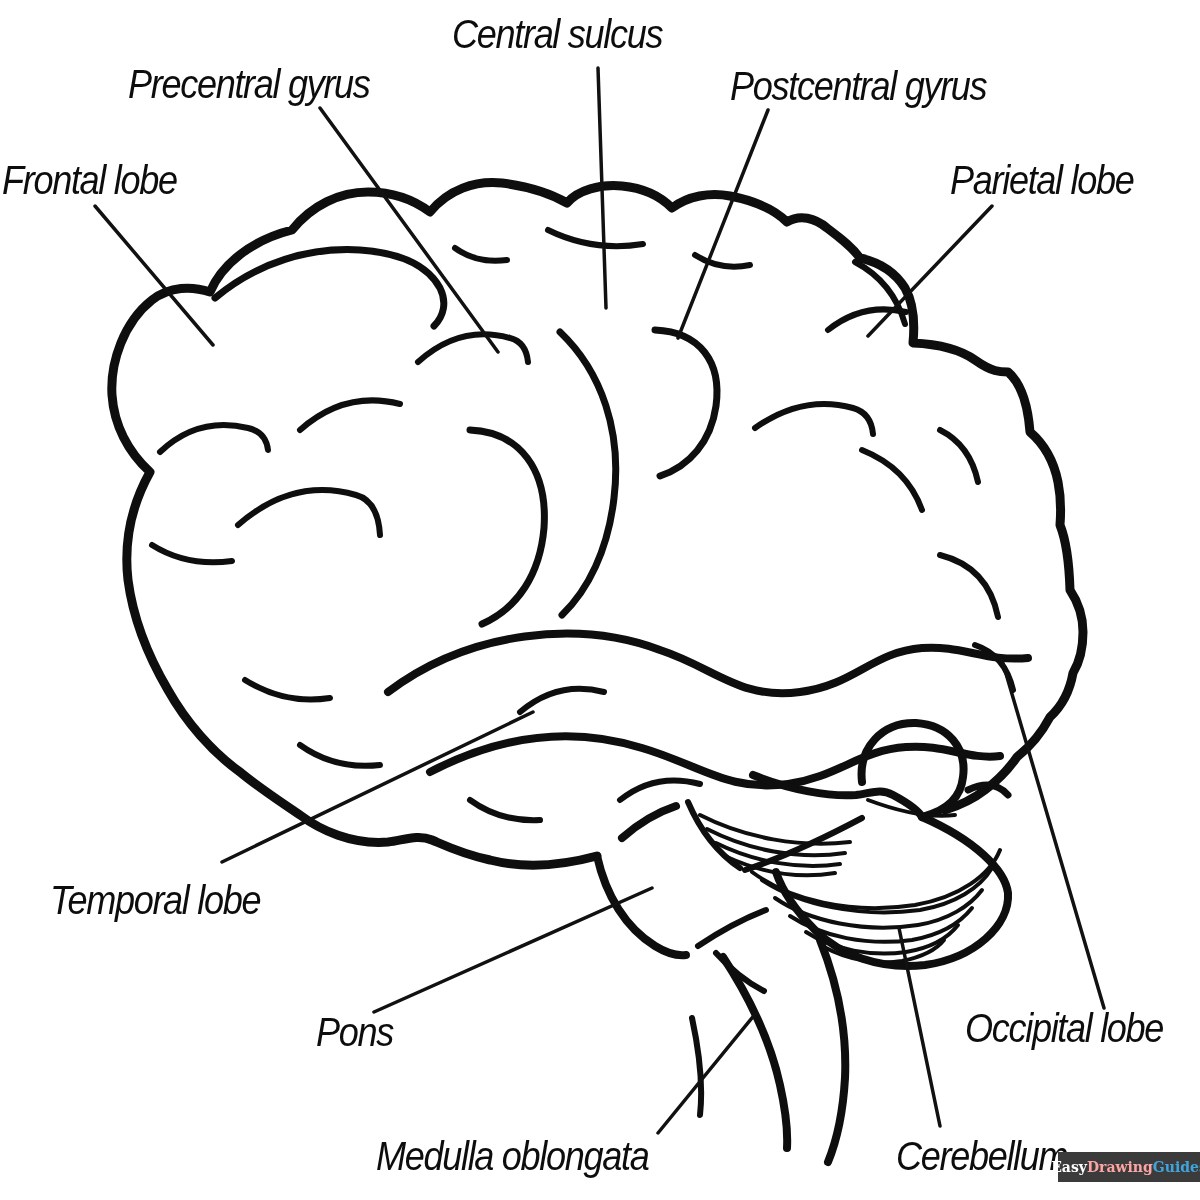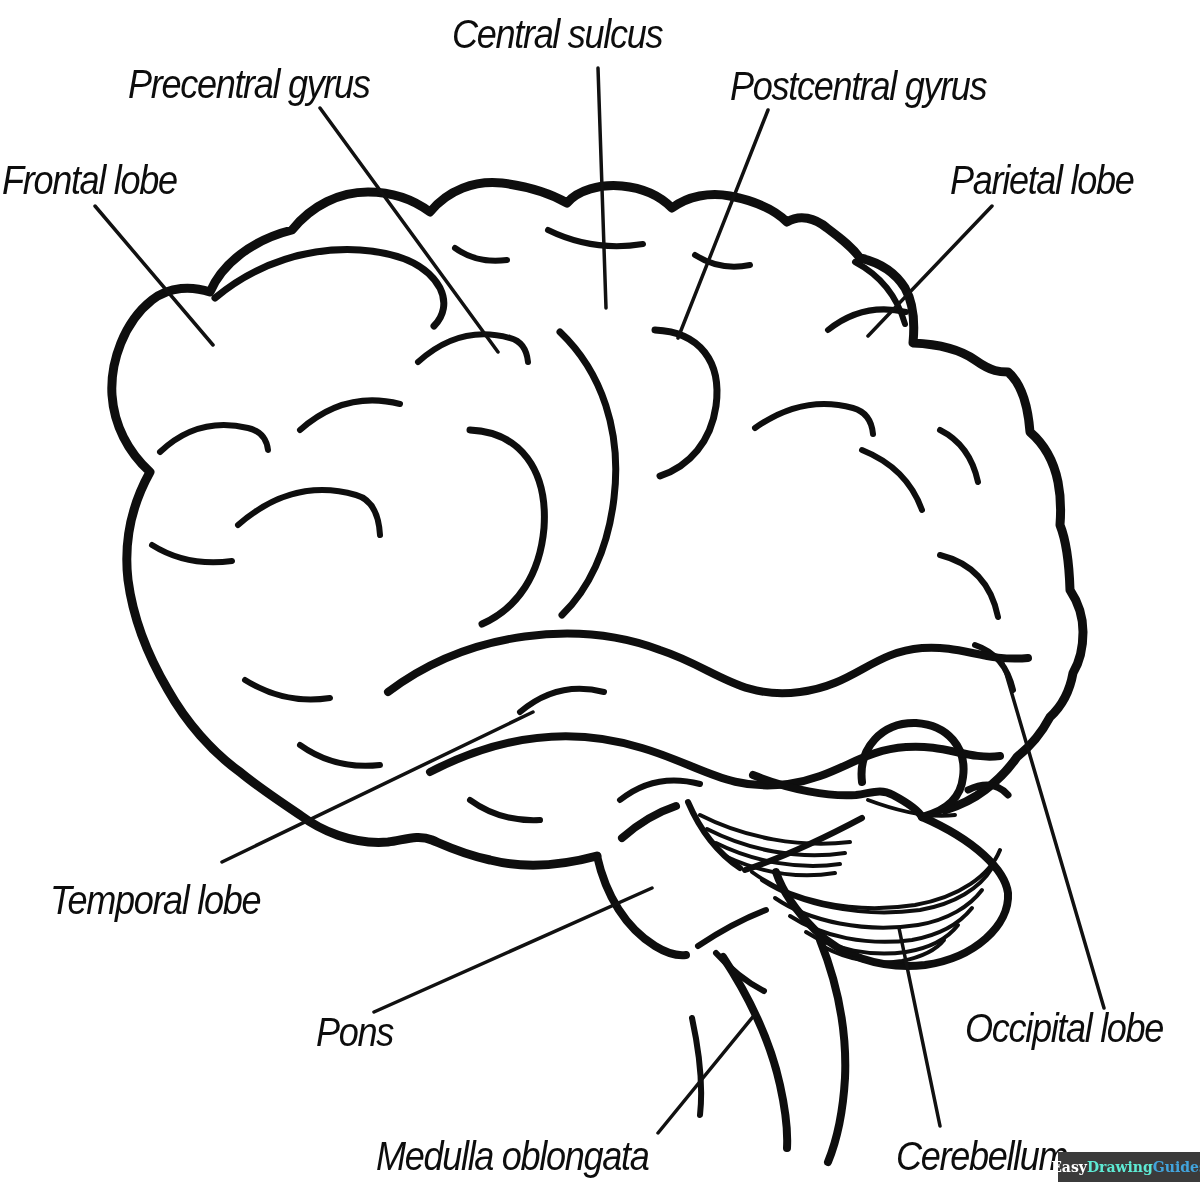--- a/index.html
+++ b/index.html
@@ -138,17 +138,17 @@
   <div class="label" style="left:730px;top:66px">Postcentral gyrus</div>
   <div class="label" style="left:950px;top:160px">Parietal lobe</div>
   <div class="label" style="left:50px;top:880px">Temporal lobe</div>
   <div class="label" style="left:316px;top:1012px">Pons</div>
   <div class="label" style="left:376px;top:1136px">Medulla oblongata</div>
   <div class="label" style="left:896px;top:1136px">Cerebellum</div>
   <div class="label" style="left:965px;top:1008px">Occipital lobe</div>
 
   <div class="wm">
     <span style="color:#ffffff">Easy</span>
-    <span style="color:#5eead4">Drawing</span>
+    <span style="color:#fca5a5">Drawing</span>
     <span style="color:#42a4dd">Guides</span>
   </div>
 
 </div>
 
 </body></html>

